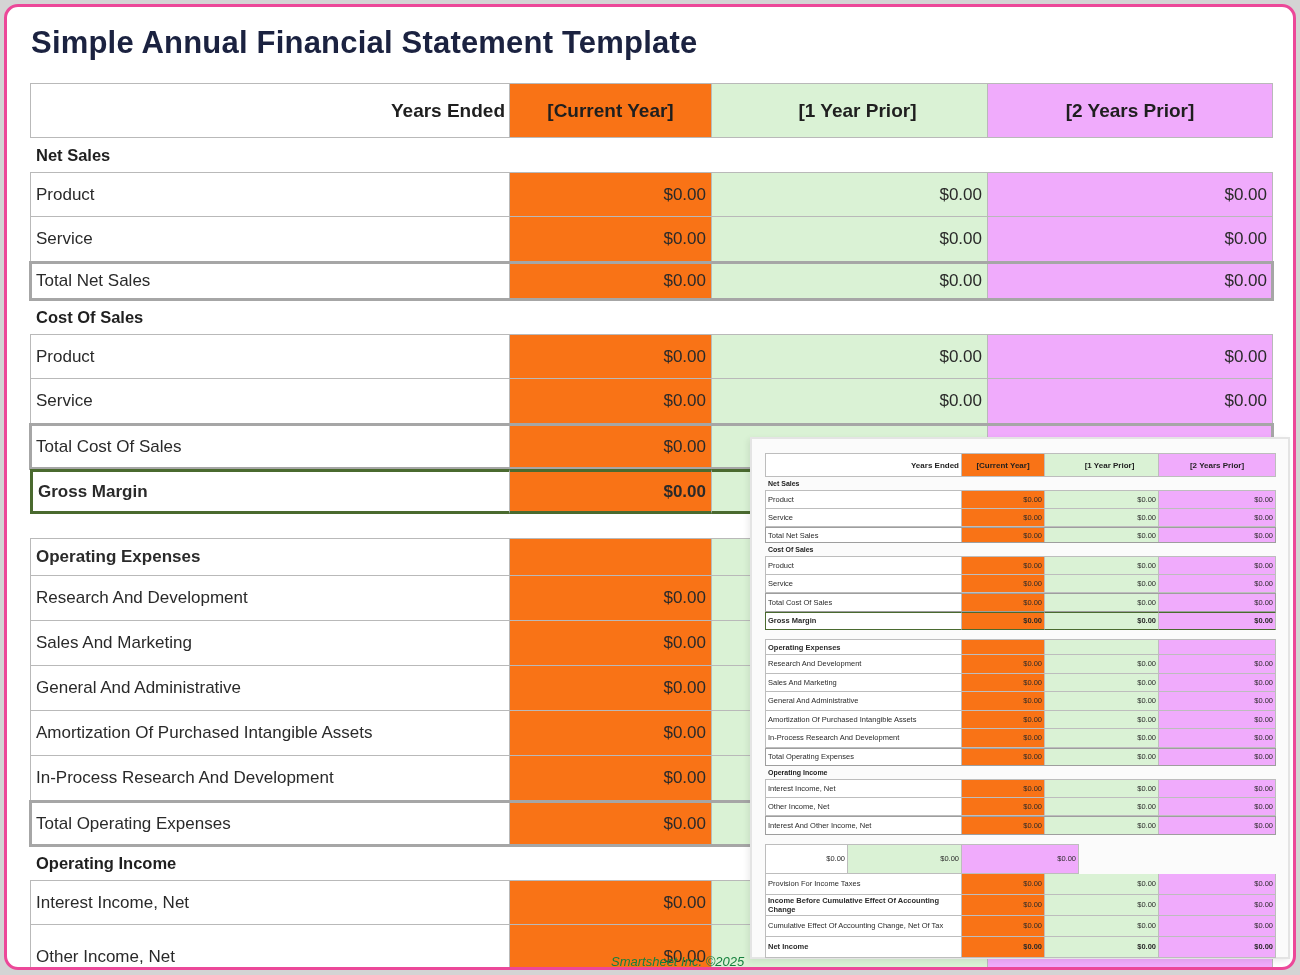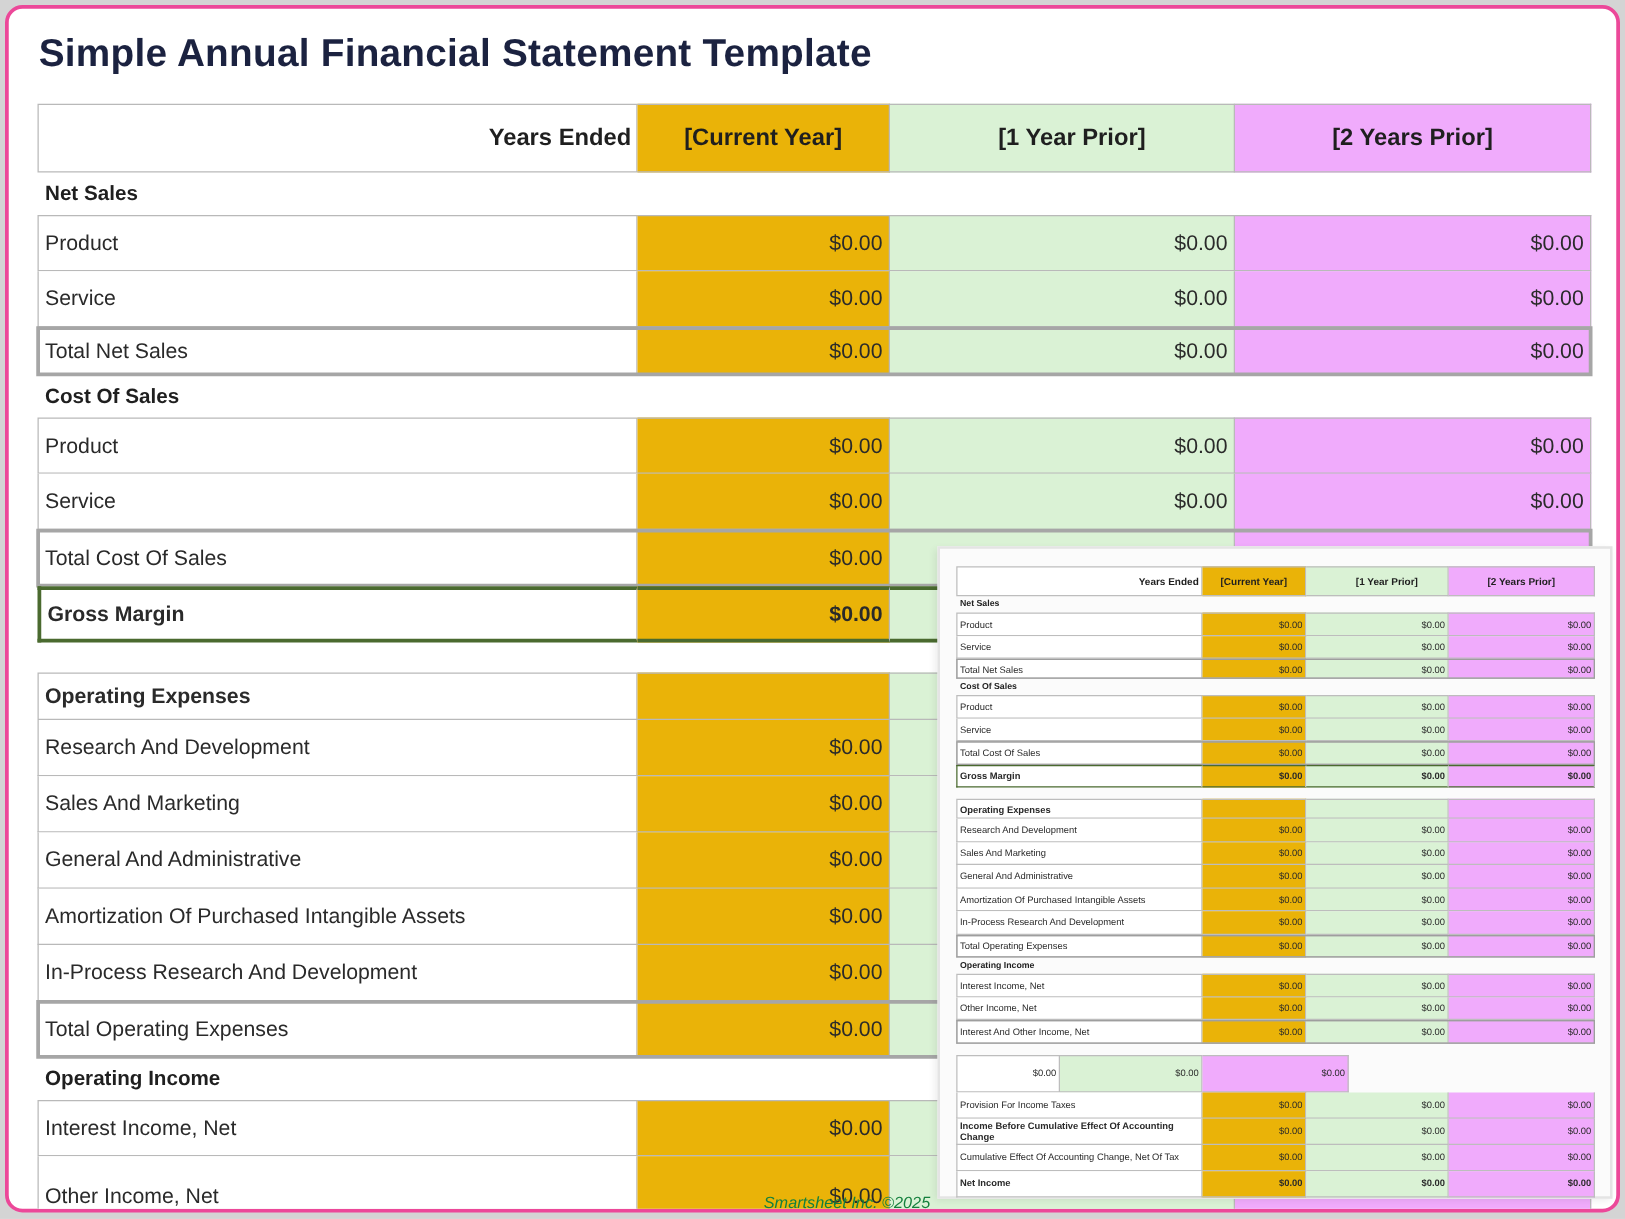--- a/index.html
+++ b/index.html
@@ -13,21 +13,21 @@
   }
   .title {
     position: absolute; left: 24px; top: 18px;
     font-size: 31px; font-weight: bold; color: #1b2240; letter-spacing: 0.2px;
   }
 
   
   .main { position: absolute; left: 23px; top: 76px; width: 1243px; }
   .row { display: flex; position: relative; }
   .c0 { width: 480px; }
-  .c1 { width: 202px; background: #eab308; }
+  .c1 { width: 202px; background: #f97316; }
   .c2 { width: 276px; background: #daf2d5; padding-left: 16px; }
   .c3 { width: 285px; background: #f0abfc; }
   .cell {
     border-right: 1.5px solid #b9b9b9; border-bottom: 1.5px solid #b9b9b9;
     display: flex; align-items: center; font-size: 17px; color: #2a2a2a;
   }
   .cell:first-child { border-left: 1.5px solid #b9b9b9; padding-left: 5px; background: #fff; }
   .cell.num { justify-content: flex-end; padding-right: 5px; }
   .hdr .cell { height: 55px; font-weight: bold; font-size: 19px; justify-content: center; border-top: 1.5px solid #b9b9b9; color: #1f1f1f; }
   .hdr .cell:first-child { justify-content: flex-end; padding-right: 4px; }

